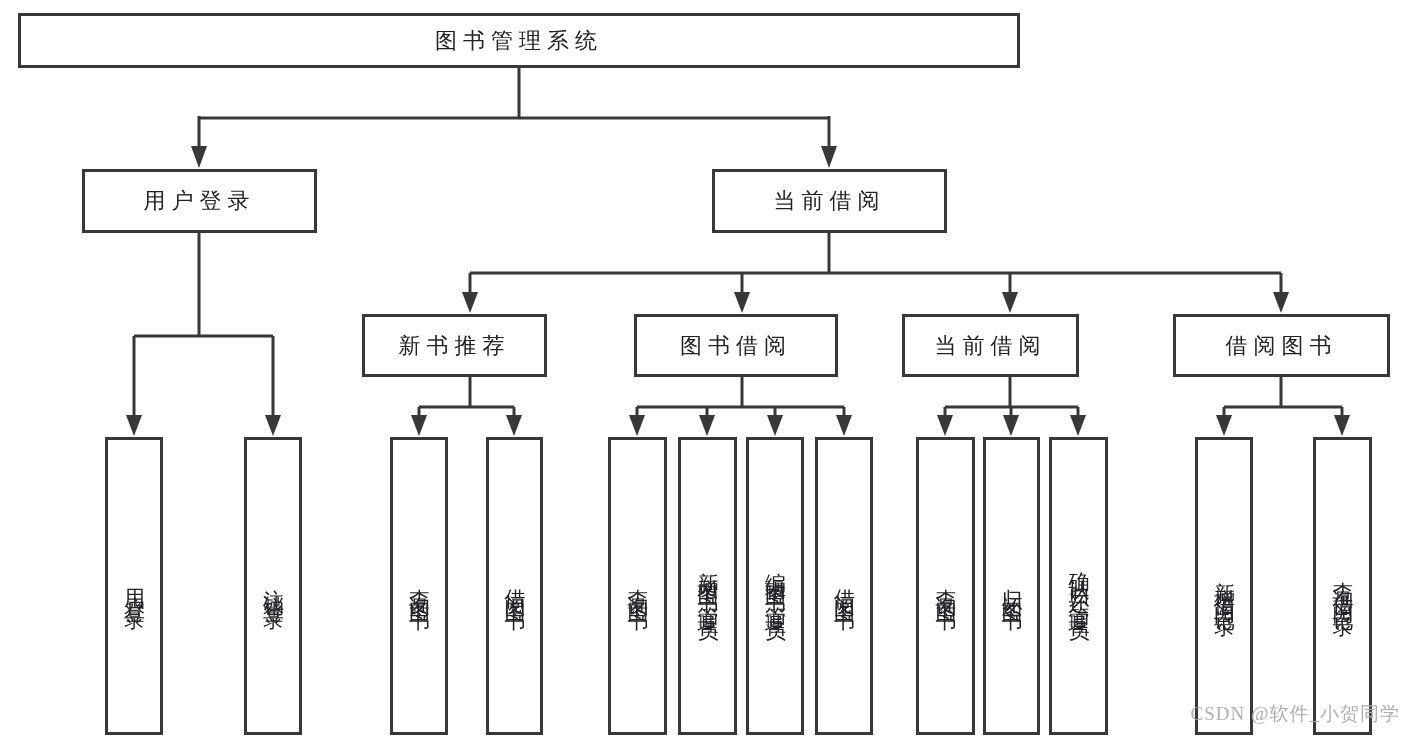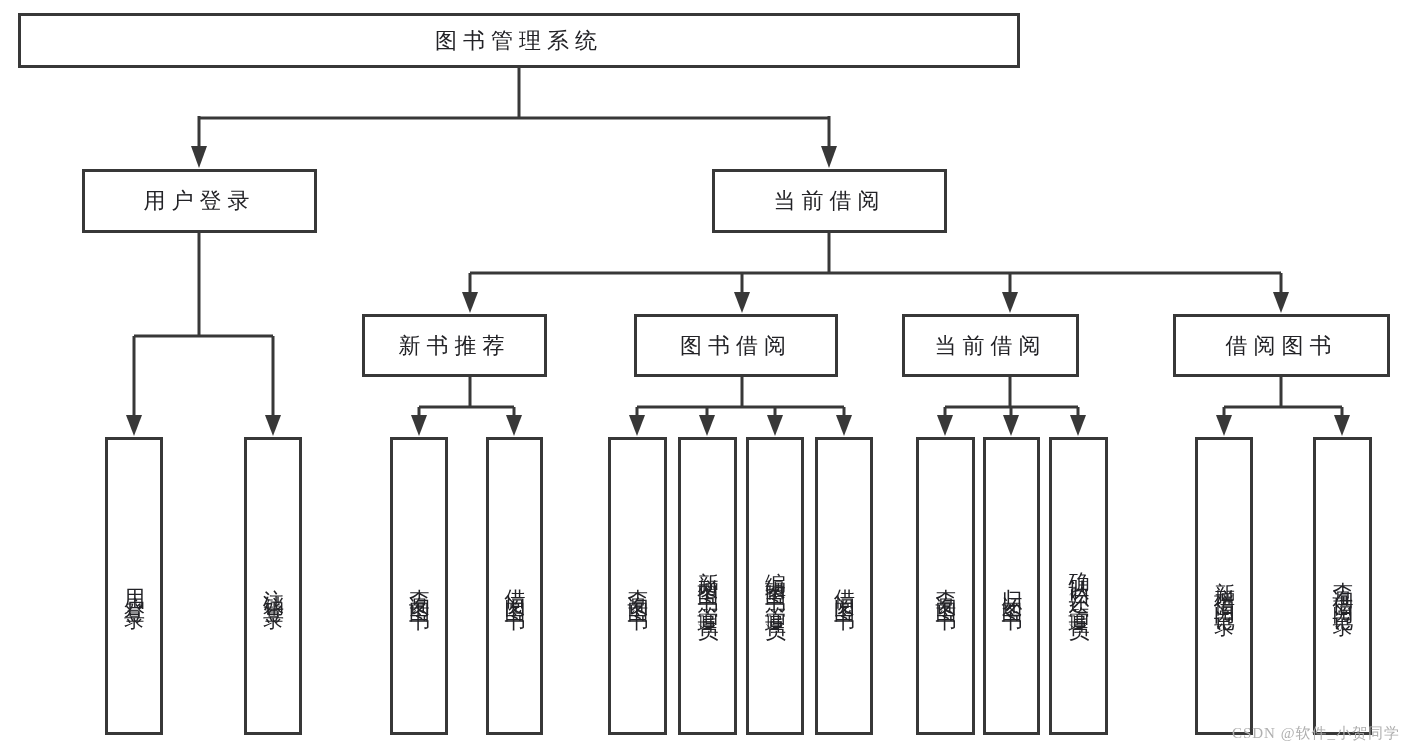--- a/index.html
+++ b/index.html
@@ -45,24 +45,24 @@
     writing-mode: vertical-rl;
     text-orientation: mixed;
     font-size: 21px;
     letter-spacing: 7px;
     line-height: 1;
     white-space: nowrap;
   }
   .watermark {
     position: absolute;
     right: 5px;
-    bottom: 4px;
+    bottom: 20px;
     z-index: 3;
     color: #afafaf;
-    font-size: 15px;
+    font-size: 19px;
     letter-spacing: 1px;
     white-space: nowrap;
   }
 </style>
 </head>
 <body>
 
 <div class="canvas">
 
   <svg class="connectors" width="1405" height="747" aria-hidden="true">

